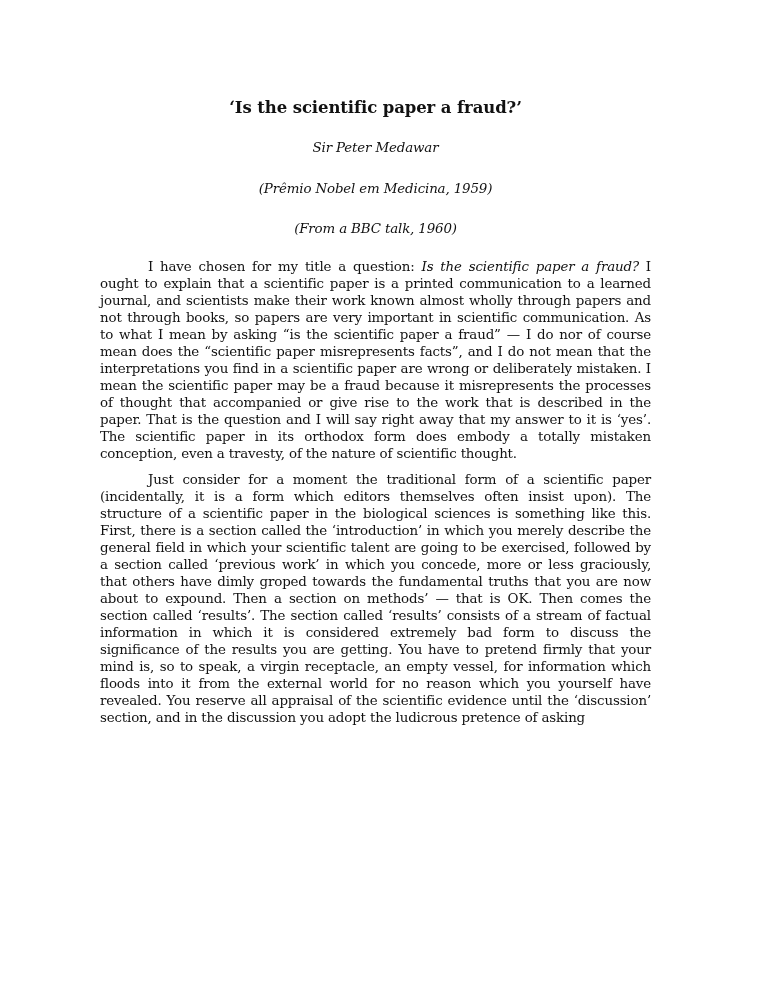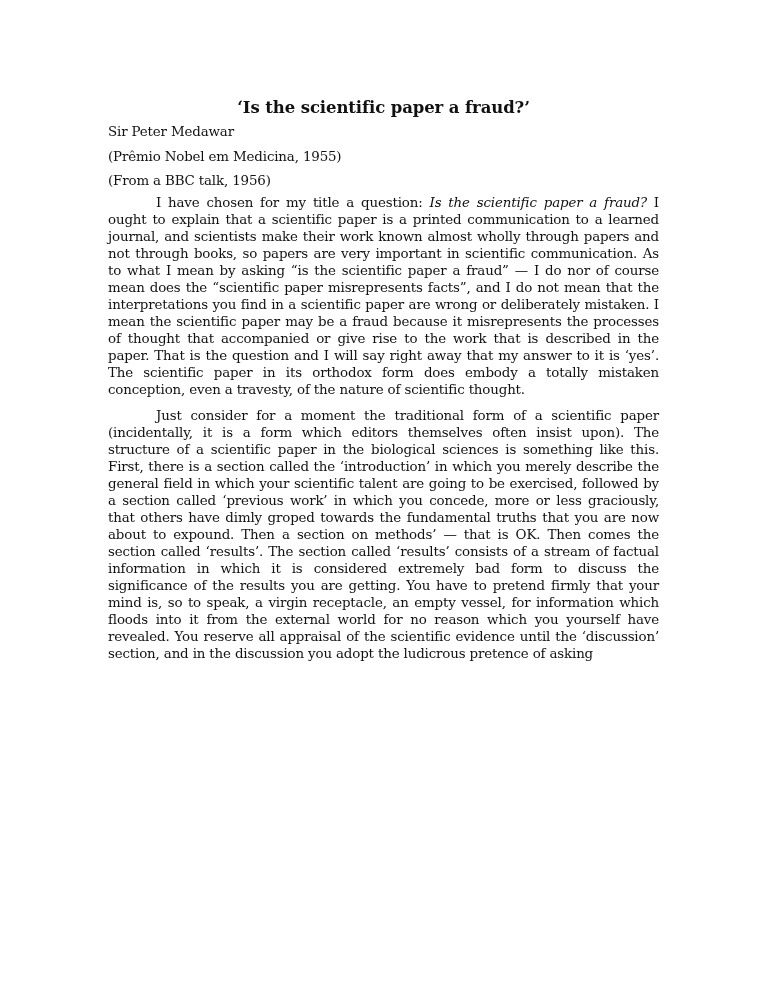--- a/index.html
+++ b/index.html
@@ -1,52 +1,53 @@
 <!DOCTYPE html>
 <html><head>
 <meta charset="utf-8">
 <style>
   html, body { margin: 0; padding: 0; background: #ffffff; }
   body { width: 768px; height: 994px; overflow: hidden; position: relative; }
   .page {
     position: absolute;
-    left: 108px;
+    left: 100px;
     top: 96px;
     width: 551px;
     color: #111111;
     font-family: "DejaVu Serif", "Liberation Serif", serif;
     font-size: 13.4px;
     letter-spacing: -0.15px;
   }
   .title {
     text-align: center;
     font-weight: bold;
     font-size: 16.5px;
     line-height: 24px;
     margin: 0;
     padding-left: 0;
     letter-spacing: -0.1px;
   }
   .byline {
-    text-align: left;
+    text-align: center;
+    font-style: italic;
     line-height: 24.6px;
-    margin: 0;
+    margin: 16px;
   }
   .para {
     text-align: justify;
     text-indent: 48px;
     line-height: 17px;
     margin: 0 0 9px 0;
   }
 </style>
 </head>
 <body>
 
 <div class="page">
   <h1 class="title">‘Is the scientific paper a fraud?’</h1>
   <p class="byline">Sir Peter Medawar</p>
-  <p class="byline">(Prêmio Nobel em Medicina, 1955)</p>
-  <p class="byline">(From a BBC talk, 1956)</p>
+  <p class="byline">(Prêmio Nobel em Medicina, 1959)</p>
+  <p class="byline">(From a BBC talk, 1960)</p>
 
   <p class="para"><span>I have chosen for my title a question: </span><em>Is the scientific paper a fraud?</em><span> I ought to explain that a scientific paper is a printed communication to a learned journal, and scientists make their work known almost wholly through papers and not through books, so papers are very important in scientific communication. As to what I mean by asking “is the scientific paper a fraud” — I do nor of course mean does the “scientific paper misrepresents facts”, and I do not mean that the interpretations you find in a scientific paper are wrong or deliberately mistaken. I mean the scientific paper may be a fraud because it misrepresents the processes of thought that accompanied or give rise to the work that is described in the paper. That is the question and I will say right away that my answer to it is ‘yes’. The scientific paper in its orthodox form does embody a totally mistaken conception, even a travesty, of the nature of scientific thought.</span></p>
 
   <p class="para">Just consider for a moment the traditional form of a scientific paper (incidentally, it is a form which editors themselves often insist upon). The structure of a scientific paper in the biological sciences is something like this. First, there is a section called the ‘introduction’ in which you merely describe the general field in which your scientific talent are going to be exercised, followed by a section called ‘previous work’ in which you concede, more or less graciously, that others have dimly groped towards the fundamental truths that you are now about to expound. Then a section on methods’ — that is OK. Then comes the section called ‘results’. The section called ‘results’ consists of a stream of factual information in which it is considered extremely bad form to discuss the significance of the results you are getting. You have to pretend firmly that your mind is, so to speak, a virgin receptacle, an empty vessel, for information which floods into it from the external world for no reason which you yourself have revealed. You reserve all appraisal of the scientific evidence until the ‘discussion’ section, and in the discussion you adopt the ludicrous pretence of asking</p>
 </div>
 
 </body></html>

